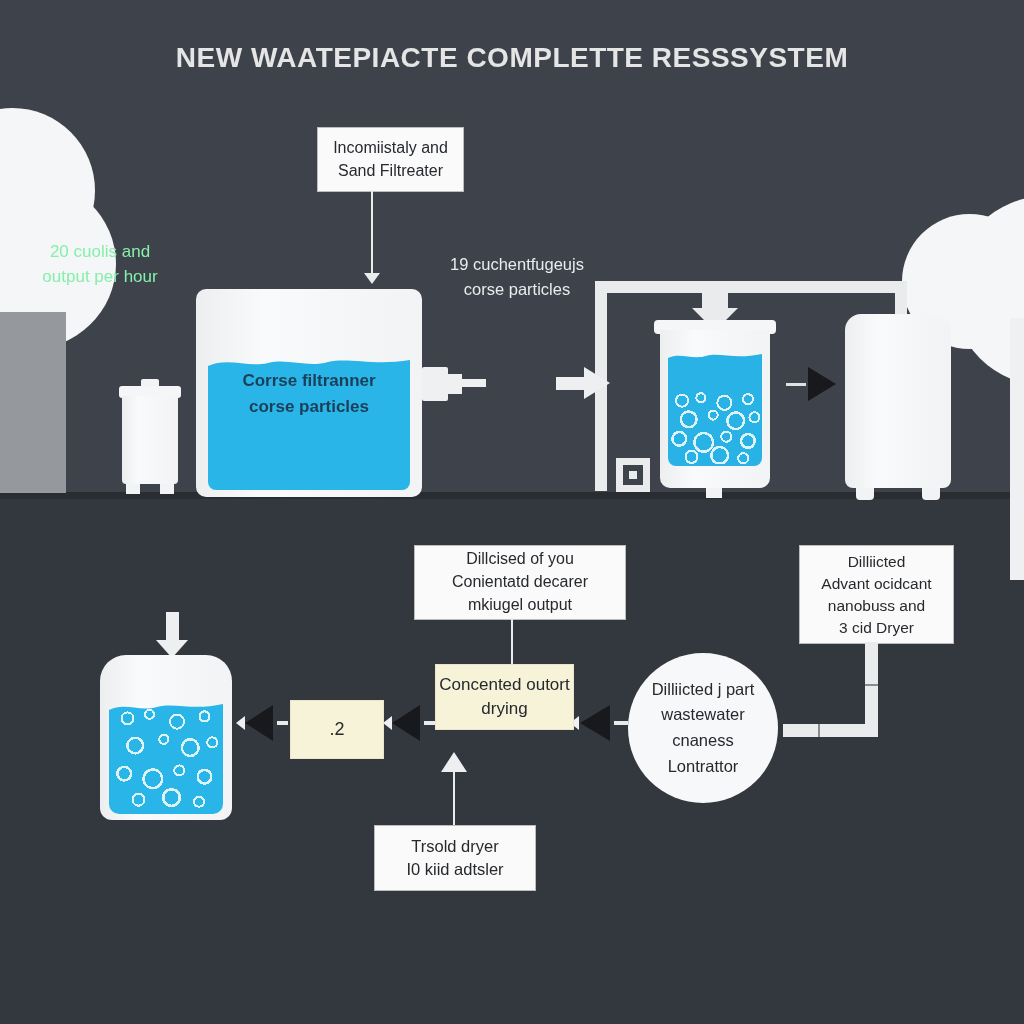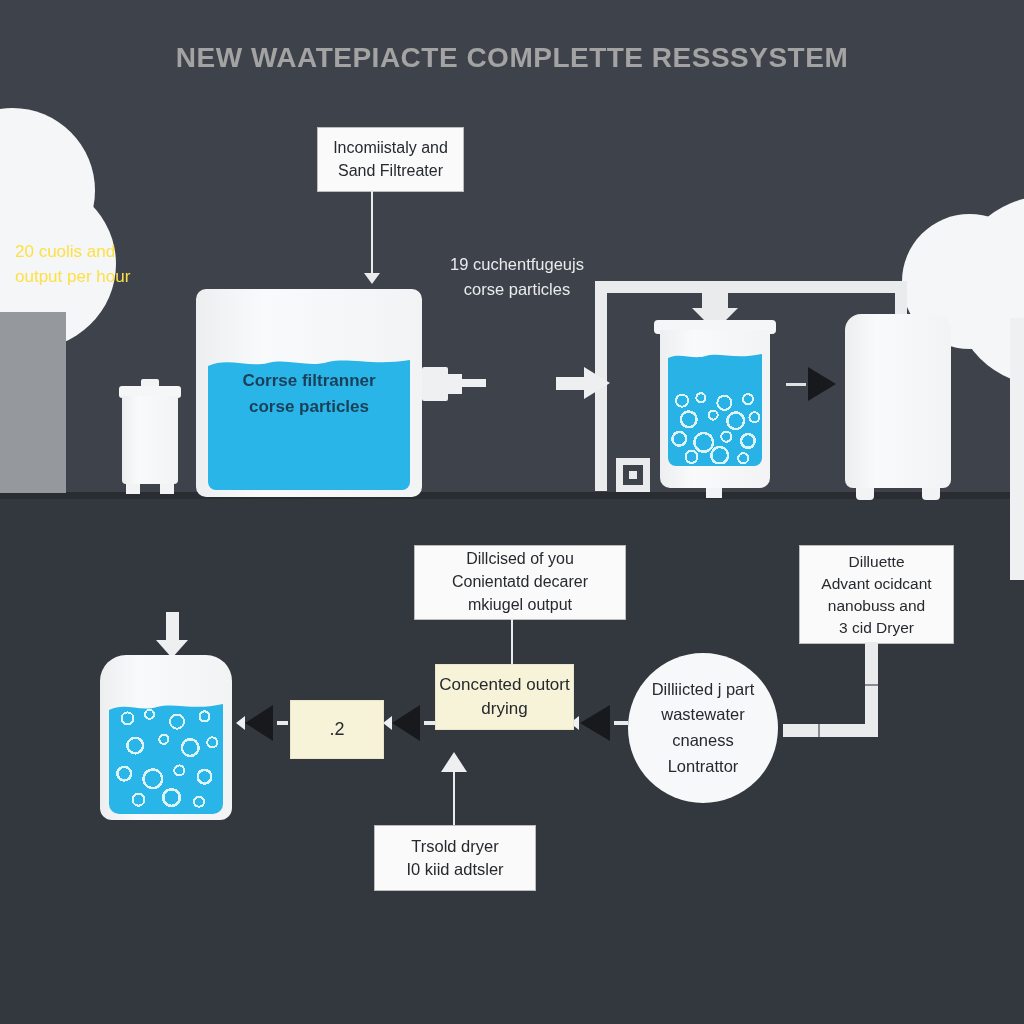--- a/index.html
+++ b/index.html
@@ -49,24 +49,24 @@
     background:#fafafa;border:1px solid #bcbcbc;color:#26292e;
     display:flex;flex-direction:column;align-items:center;justify-content:center;
     text-align:center;font-size:16px;line-height:1.42;
   }
   .cream-box{
     background:#f7f3d8;border:1px solid #ece6c8;color:#26292e;
     display:flex;flex-direction:column;align-items:center;justify-content:center;
     text-align:center;font-size:17px;line-height:1.4;
   }
   .note{color:#e9ebed;text-align:center;line-height:1.5;}
-  .note-dark{color:#fde047;text-align:left;line-height:1.45;}
+  .note-dark{color:#86efac;text-align:center;line-height:1.45;}
   .title{
     left:0;top:42px;width:1024px;text-align:center;
-    font-size:28px;font-weight:700;color:#a3a3a3;letter-spacing:.5px;
+    font-size:28px;font-weight:700;color:#e5e5e5;letter-spacing:.5px;
   }
   .circle-node{
     background:#f7f8f9;border-radius:50%;color:#26292e;
     display:flex;flex-direction:column;align-items:center;justify-content:center;
     text-align:center;font-size:16.5px;line-height:1.55;
   }
 </style>
 </head>
 <body>
 
@@ -156,21 +156,21 @@
 
   <div class="abs label-box" style="left:414px;top:545px;width:210px;height:73px;">
     <div>Dillcised of you</div>
     <div>Conientatd decarer</div>
     <div>mkiugel output</div>
   </div>
   <div class="abs pipe" style="left:511px;top:618px;width:2px;height:60px;"></div>
   <div class="abs tri" style="left:498px;top:678px;border-left:14px solid transparent;border-right:14px solid transparent;border-top:22px solid #17191d;"></div>
 
   <div class="abs label-box" style="left:799px;top:545px;width:153px;height:97px;font-size:15.5px;">
-    <div>Dilluette</div>
+    <div>Dilliicted</div>
     <div>Advant ocidcant</div>
     <div>nanobuss and</div>
     <div>3 cid Dryer</div>
   </div>
   <div class="abs pipe" style="left:865px;top:642px;width:13px;height:95px;"></div>
   <div class="abs pipe" style="left:783px;top:724px;width:95px;height:13px;"></div>
   <div class="abs" style="left:865px;top:684px;width:13px;height:2px;background:rgba(110,115,122,.8);"></div>
   <div class="abs" style="left:818px;top:724px;width:2px;height:13px;background:rgba(110,115,122,.8);"></div>
 
   <div class="abs circle-node" style="left:628px;top:653px;width:150px;height:150px;text-align:right;">

